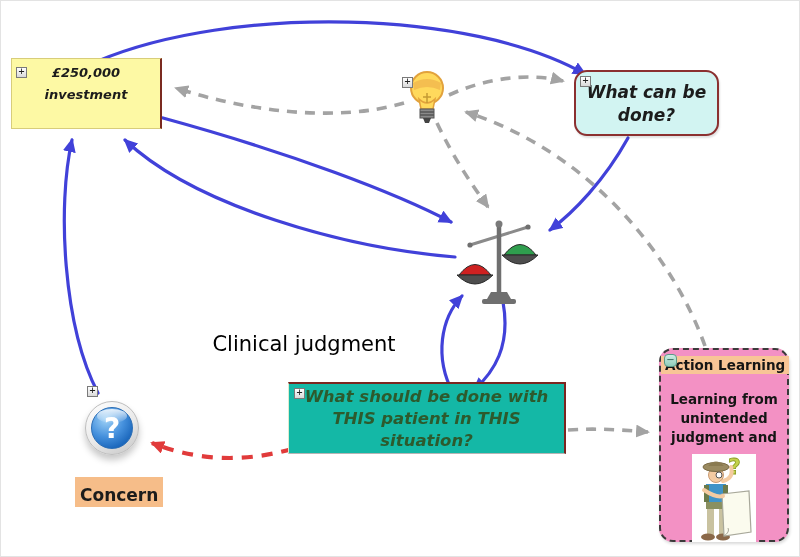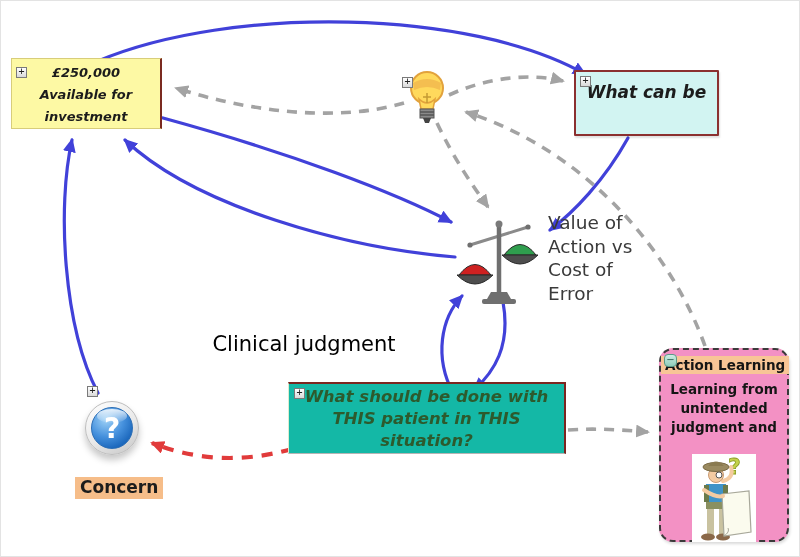--- a/index.html
+++ b/index.html
@@ -13,57 +13,57 @@
 
   .node{position:absolute;box-sizing:border-box;text-align:center;}
 
   .box-investment{
     left:10px;top:57px;width:151px;height:71px;background:#fdf9a4;
     border:1px solid #d8cd7a;border-right:2px solid #7b2a20;
     padding-top:3px;font-size:13px;font-weight:bold;font-style:italic;color:#1c1c1c;line-height:22px;
   }
   .box-whatcanbedone{
     left:573px;top:69px;width:145px;height:66px;background:#d2f4f2;
-    border:2px solid #8b3030;border-radius:1px;
+    border:2px solid #8b3030;border-radius:13px;
     padding-top:9px;font-size:17px;font-weight:bold;font-style:italic;color:#1c1c1c;line-height:23px;
     box-shadow:1px 2px 2px rgba(0,0,0,0.12);
   }
   .box-thispatient{
     left:287px;top:381px;width:278px;height:72px;background:#14b8a6;
     border-top:2px solid #7b2520;border-right:2px solid #7b2520;
     border-bottom:1px solid #b5b5b5;border-left:1px solid #d9eccf;
     padding-top:2px;font-size:16.5px;font-weight:bold;font-style:italic;color:#2d5a2d;line-height:22px;
   }
   .box-learning{
     left:658px;top:347px;width:130px;height:194px;background:#f391c4;
     border:2px dashed #3a3a3a;border-radius:14px;
     box-shadow:1px 2px 3px rgba(0,0,0,0.15);
   }
   .learning-title{
     display:inline-block;margin-top:6px;padding:1px 4px;background:#f8c596;
     font-size:13.5px;font-weight:bold;color:#151515;white-space:nowrap;
   }
-  .learning-body{margin-top:6px;font-size:13.5px;font-weight:bold;color:#151515;line-height:19px;}
+  .learning-body{margin-top:16px;font-size:13.5px;font-weight:bold;color:#151515;line-height:19px;}
   .learning-cartoon{
     position:absolute;left:50%;transform:translateX(-50%);top:104px;width:64px;height:88px;
     background:#ffffff;
   }
 
   .text-value{
     left:547px;top:210px;width:118px;text-align:left;
     font-size:18.5px;color:#3a3a3a;line-height:23.5px;font-weight:500;
   }
   .text-clinical{
     left:203px;top:331px;width:200px;text-align:center;font-size:21px;color:#000;
   }
   .label-concern{
     left:74px;top:476px;width:auto;
   }
   .label-concern span{
-    display:inline-block;background:#f6bd89;padding:0px 5px 2px 5px;
+    display:inline-block;background:#f6bd89;padding:8px 5px 2px 5px;
     font-size:17px;font-weight:bold;color:#1c1c1c;
   }
 
   .plus-icon{
     position:absolute;width:11px;height:11px;box-sizing:border-box;
     background:linear-gradient(#ffffff,#d9d9d9);border:1px solid #7a7a7a;
     font-size:10px;line-height:8px;text-align:center;color:#222;z-index:5;
     font-family:"DejaVu Sans Mono",monospace;
   }
   .collapse-icon{
@@ -122,21 +122,20 @@
     <path d="M 448,94 C 487,76 530,72 562,80" fill="none" stroke="#a3a3a3" stroke-width="3.6" stroke-dasharray="10 8" marker-end="url(#mk-gray)"></path>
     <path d="M 436,122 C 452,156 471,184 487,206" fill="none" stroke="#a3a3a3" stroke-width="3.6" stroke-dasharray="10 8" marker-end="url(#mk-gray)"></path>
     <path d="M 704,345 C 673,258 592,152 465,111" fill="none" stroke="#a3a3a3" stroke-width="3.6" stroke-dasharray="10 8" marker-end="url(#mk-gray)"></path>
     <path d="M 567,429 C 596,427 622,429 647,431" fill="none" stroke="#a3a3a3" stroke-width="3.6" stroke-dasharray="10 8" marker-end="url(#mk-gray)"></path>
 
     <path d="M 291,448 C 238,463 192,458 151,442" fill="none" stroke="#e13b3b" stroke-width="4.2" stroke-dasharray="11 9" marker-end="url(#mk-red)"></path>
   </svg>
 
   <div class="node box-investment">
     <div>£250,000</div>
-    <div>Available for</div>
     <div>investment</div>
   </div>
   <div class="plus-icon" style="left:15px;top:66px;">+</div>
 
   <div class="node bulb-wrap">
     <span>
       <svg width="48" height="56" viewBox="0 0 48 56">
         <circle cx="24" cy="19" r="16" fill="#ffd95c" stroke="#e2a23c" stroke-width="2"></circle>
         <path d="M10,14 Q24,6 38,14 L37,21 Q24,15 11,21 Z" fill="#f2b84e" opacity="0.85"></path>
         <path d="M16,30 Q24,38 32,30 L30,40 L18,40 Z" fill="#ffd95c" stroke="#e2a23c" stroke-width="1.5"></path>
@@ -146,20 +145,21 @@
         <line x1="17" y1="43" x2="31" y2="43" stroke="#555" stroke-width="1.5"></line>
         <line x1="17" y1="46" x2="31" y2="46" stroke="#555" stroke-width="1.5"></line>
         <path d="M20,49 L28,49 L26,54 L22,54 Z" fill="#444"></path>
       </svg>
     </span>
   </div>
   <div class="plus-icon" style="left:401px;top:76px;">+</div>
 
   <div class="node box-whatcanbedone">
     <div>What can be</div>
+    <div>done?</div>
   </div>
   <div class="plus-icon" style="left:579px;top:75px;">+</div>
 
   <div class="node scale-wrap">
     <span>
       <svg width="100" height="92" viewBox="0 0 100 92">
         <line x1="24" y1="32" x2="82" y2="14" stroke="#8a8a8a" stroke-width="3" stroke-linecap="round"></line>
         <circle cx="24" cy="32" r="2.6" fill="#6f6f6f"></circle>
         <circle cx="82" cy="14" r="2.6" fill="#6f6f6f"></circle>
         <line x1="53" y1="13" x2="53" y2="79" stroke="#6f6f6f" stroke-width="4.5"></line>
@@ -167,26 +167,20 @@
         <path d="M45,79 L61,79 L65,86 L41,86 Z" fill="#6f6f6f"></path>
         <rect x="36" y="86" width="34" height="5" rx="2" fill="#6f6f6f"></rect>
         <path d="M13,62 Q29,41 45,62 Z" fill="#ce2121" stroke="#2a2a2a" stroke-width="1"></path>
         <path d="M11,62 Q29,80 47,62 Z" fill="#4d4d4d" stroke="#2a2a2a" stroke-width="1"></path>
         <path d="M58,42 Q74,21 90,42 Z" fill="#2f9e4e" stroke="#2a2a2a" stroke-width="1"></path>
         <path d="M56,42 Q74,60 92,42 Z" fill="#4d4d4d" stroke="#2a2a2a" stroke-width="1"></path>
       </svg>
     </span>
   </div>
 
-  <div class="node text-value">
-    <div>Value of</div>
-    <div>Action vs</div>
-    <div>Cost of</div>
-    <div>Error</div>
-  </div>
 
   <div class="node text-clinical">Clinical judgment</div>
 
   <div class="node box-thispatient">
     <div>What should be done with</div>
     <div>THIS patient in THIS</div>
     <div>situation?</div>
   </div>
   <div class="plus-icon" style="left:293px;top:387px;">+</div>
 

